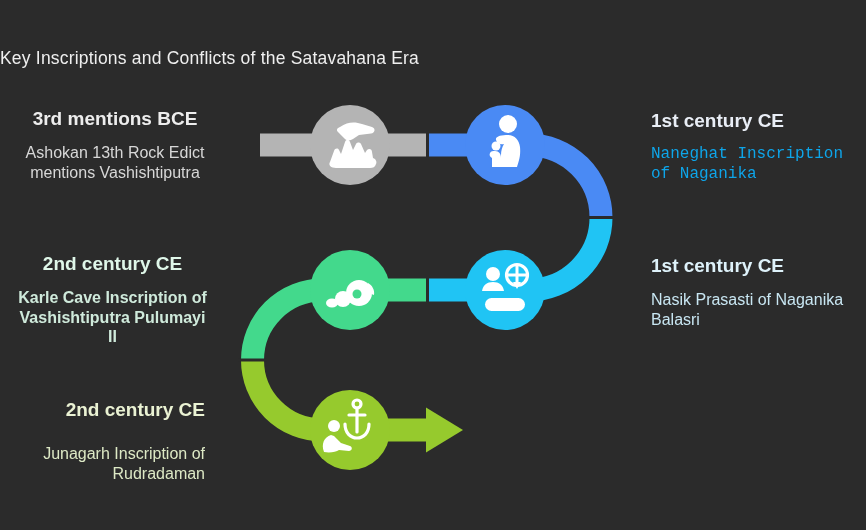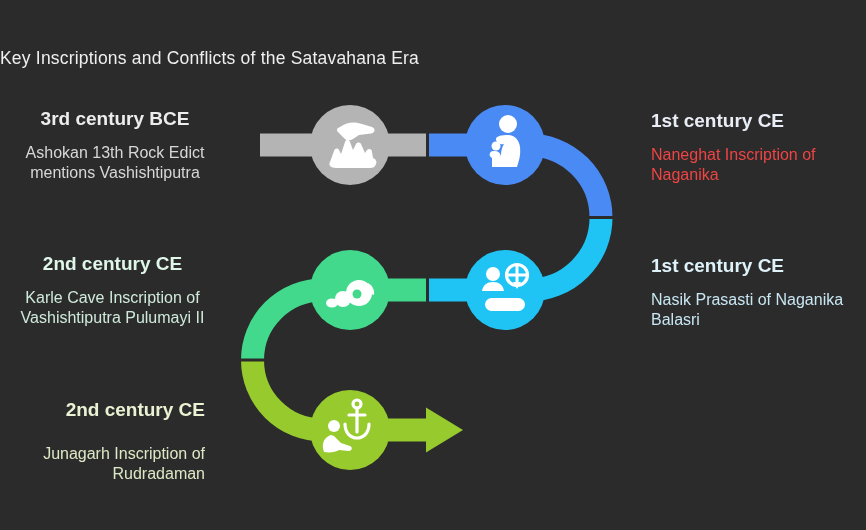--- a/index.html
+++ b/index.html
@@ -12,23 +12,23 @@
   svg.diagram{position:absolute;top:0;left:0;}
   .entry{position:absolute;}
   .period{font-size:19px;font-weight:700;line-height:24px;margin:0 0 12px 0;}
   .desc{font-size:16px;line-height:19.5px;}
   .e1{left:20px;top:107px;width:190px;text-align:center;}
   .e2{left:651px;top:109px;width:212px;text-align:left;}
   .e3{left:651px;top:254px;width:212px;text-align:left;}
   .e4{left:15px;top:252px;width:195px;text-align:center;}
   .e5{left:20px;top:398px;width:185px;text-align:right;}
   .e1 .period{color:#ededed;} .e1 .desc{color:#d7d7d7;}
-  .e2 .period{color:#e9eef6;} .e2 .desc{color:#ef4444;}
+  .e2 .period{color:#e9eef6;} .e2 .desc{color:#0ea5e9;font-family:Liberation Mono, monospace;}
   .e3 .period{color:#def2fa;} .e3 .desc{color:#c8e6f2;}
-  .e4 .period{color:#dff7e9;} .e4 .desc{color:#cfeadb;}
+  .e4 .period{color:#dff7e9;} .e4 .desc{color:#cfeadb;font-weight:bold;}
   .e5 .period{color:#eaf2d3;} .e5 .desc{color:#dde9c5;margin-top:22px;}
 </style>
 </head>
 <body>
 
 <div id="stage">
 
   <div class="page-title">Key Inscriptions and Conflicts of the Satavahana Era</div>
 
   <svg class="diagram" width="866" height="530" viewBox="0 0 866 530" xmlns="http://www.w3.org/2000/svg">
@@ -93,21 +93,21 @@
         <path d="M35 34c0 9 5.5 14 12 14s12-5 12-14"></path>
       </g>
       <g fill="#ffffff">
         <circle cx="24" cy="36" r="6"></circle>
         <path d="M14 62c-3-8 0-15 7-17l3 1 7 7 9 3c3 1 2 5-1 5l-10-1c-3 2-9 3-15 2z"></path>
       </g>
     </g>
   </svg>
 
   <div class="entry e1">
-    <div class="period">3rd century BCE</div>
+    <div class="period">3rd mentions BCE</div>
     <div class="desc">Ashokan 13th Rock Edict mentions Vashishtiputra</div>
   </div>
 
   <div class="entry e2">
     <div class="period">1st century CE</div>
     <div class="desc">Naneghat Inscription of Naganika</div>
   </div>
 
   <div class="entry e3">
     <div class="period">1st century CE</div>

